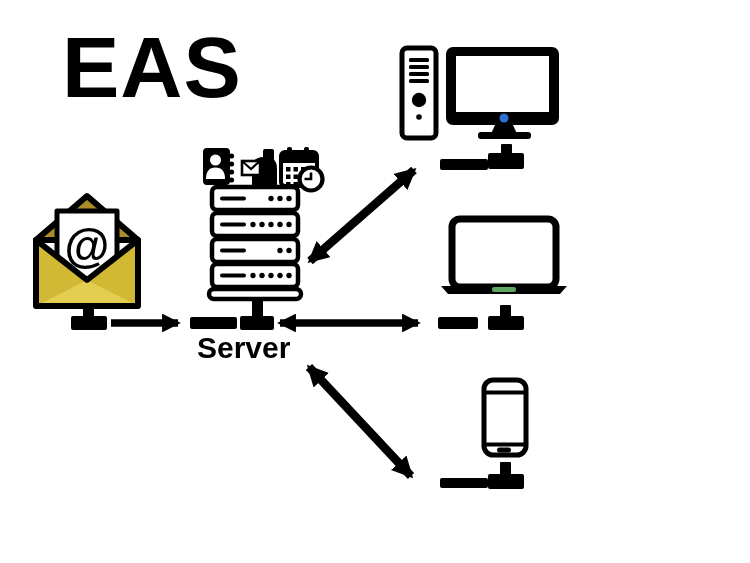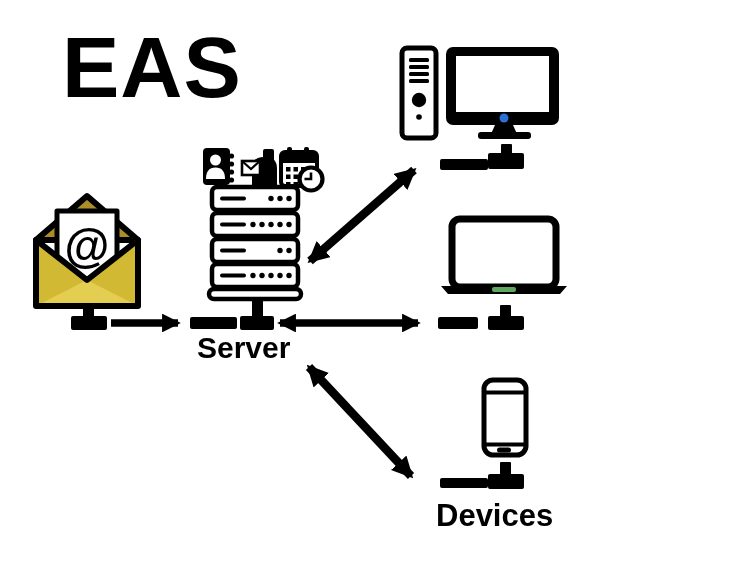--- a/index.html
+++ b/index.html
@@ -171,15 +171,14 @@
     <g>
       <rect class="stroke" x="484" y="380" width="42" height="75" rx="9" stroke-width="5"></rect>
       <line class="line" x1="483" y1="392.5" x2="527" y2="392.5" stroke-width="4"></line>
       <line class="line" x1="483" y1="444.5" x2="527" y2="444.5" stroke-width="4"></line>
       <rect class="solid" x="497" y="447.5" width="14" height="5" rx="2.5"></rect>
     </g>
   </svg>
 
   <div class="lbl lbl-title">EAS</div>
   <div class="lbl lbl-server">Server</div>
-  <div class="lbl lbl-devices">Devices</div>
 
 </div>
 
 </body></html>

